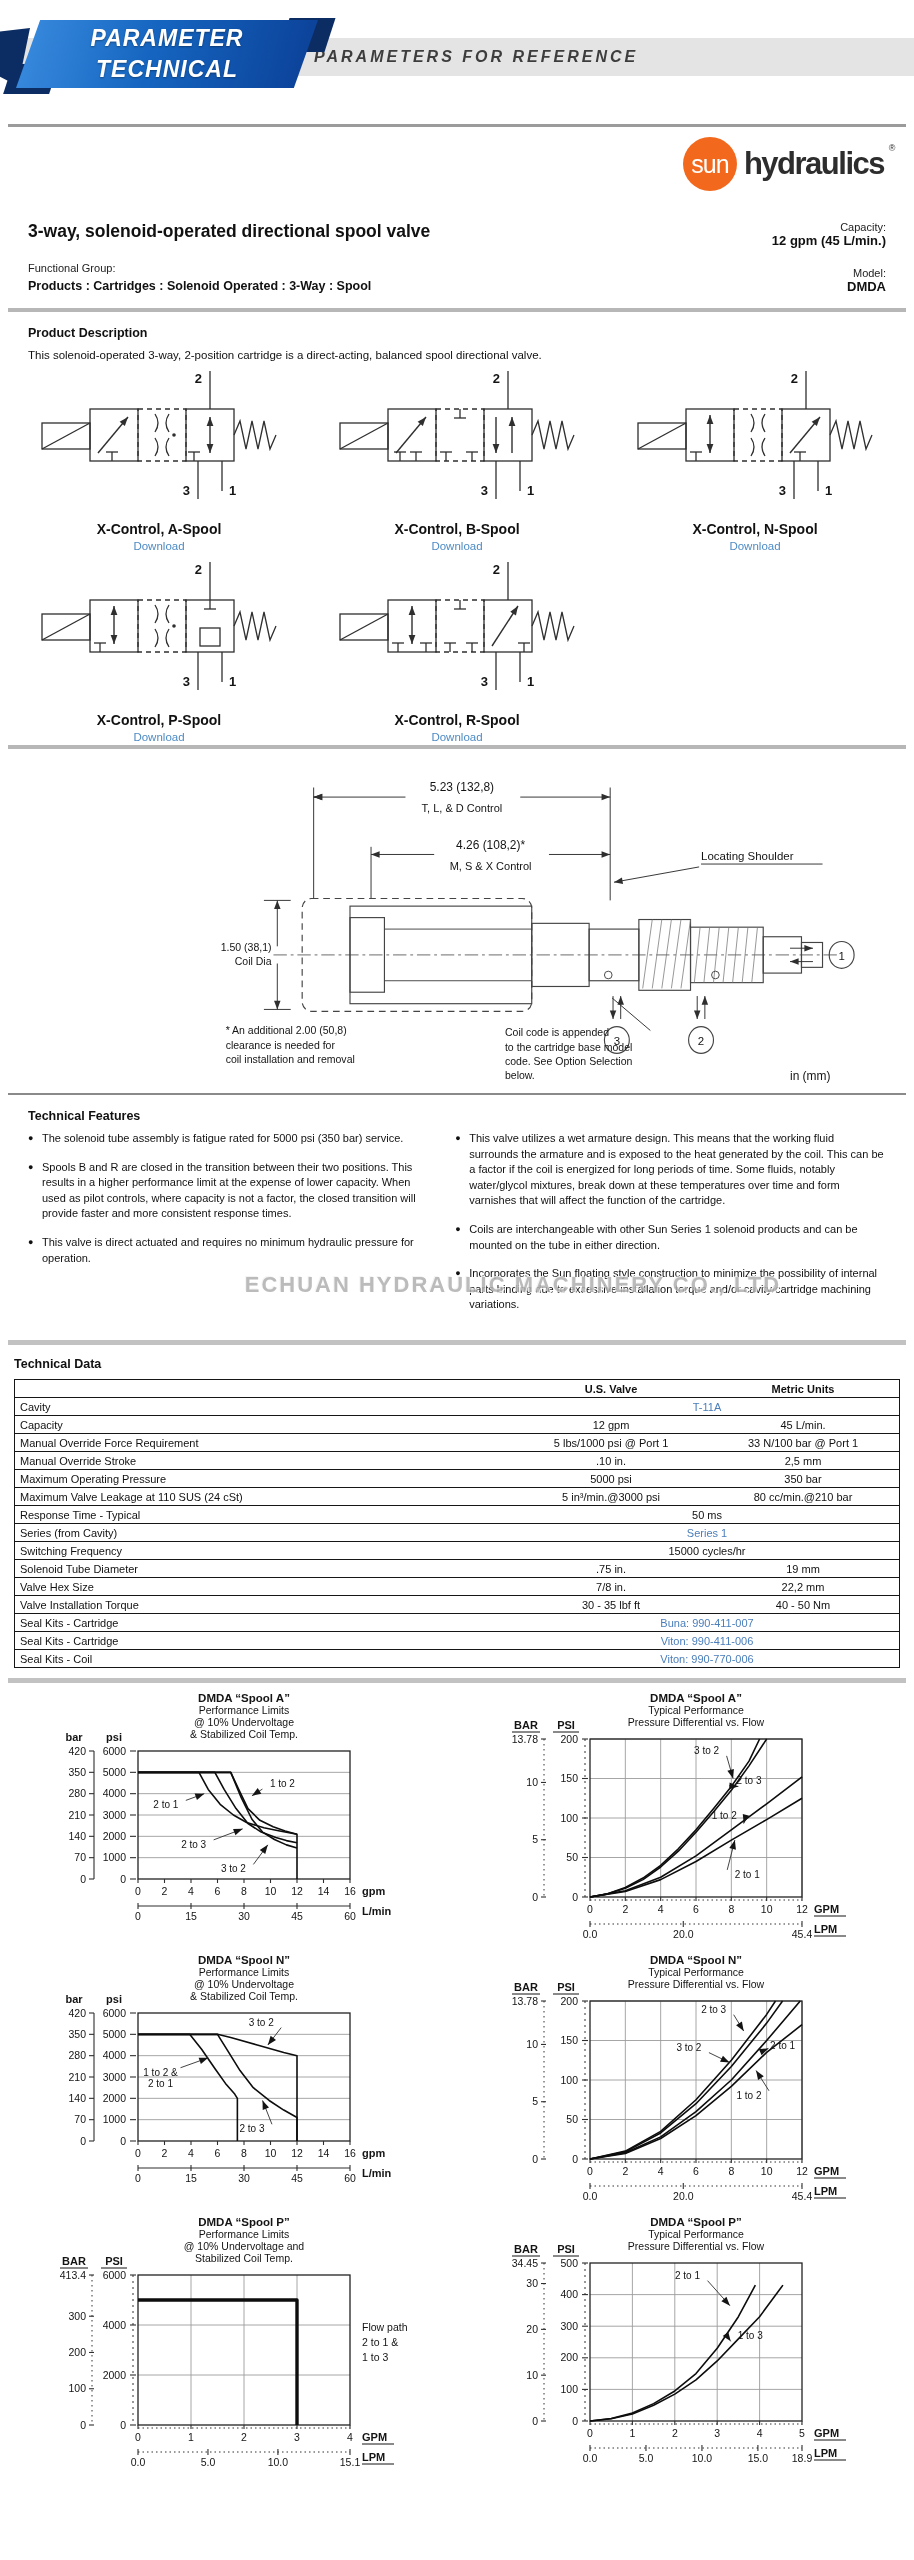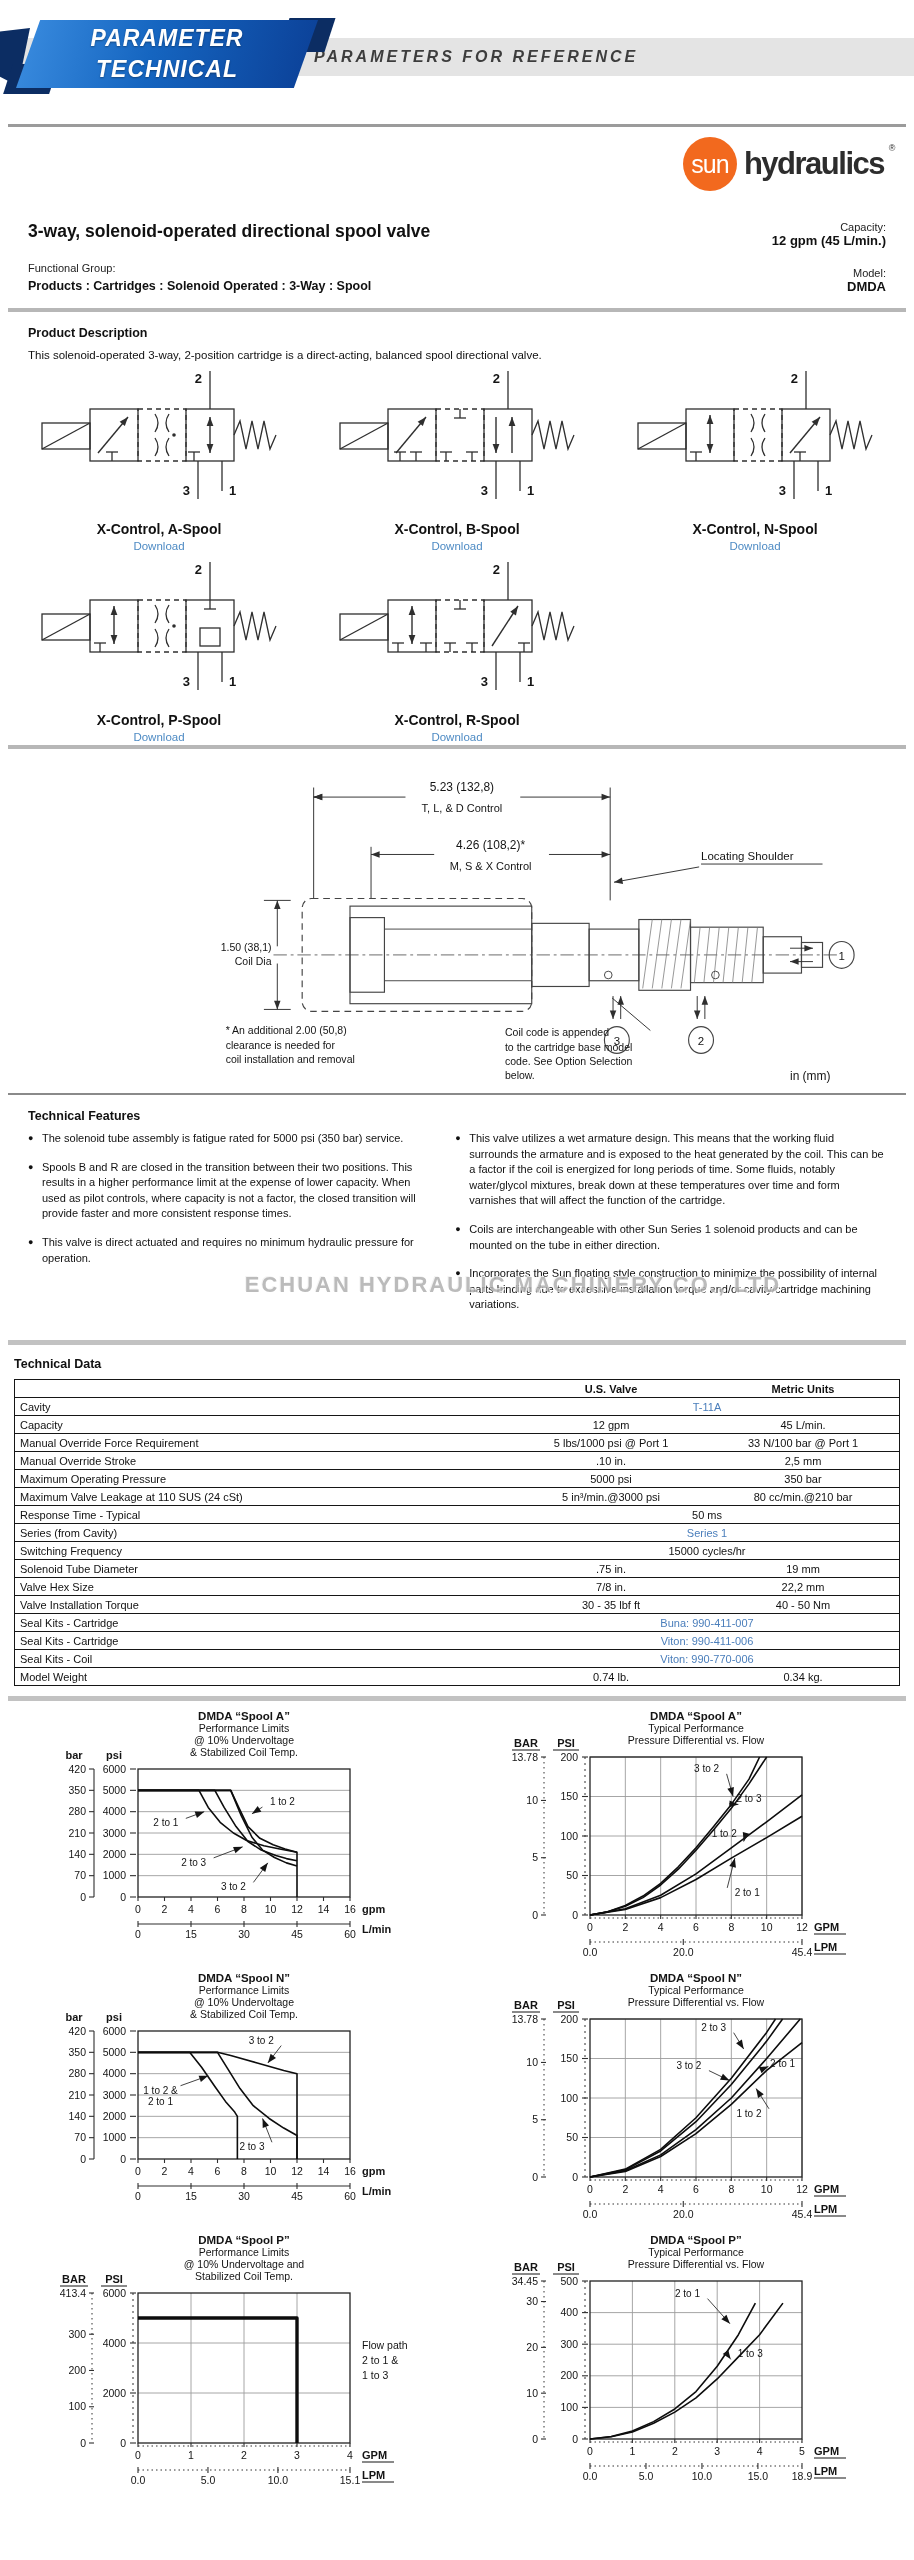--- a/index.html
+++ b/index.html
@@ -497,25 +497,20 @@
           <div class="t-label" data-interactable="false">Seal Kits - Cartridge</div>
           <div class="t-span blue" data-interactable="true">Buna: 990-411-007</div>
         </div>
         <div class="t-row" data-interactable="false">
           <div class="t-label" data-interactable="false">Seal Kits - Cartridge</div>
           <div class="t-span blue" data-interactable="true">Viton: 990-411-006</div>
         </div>
         <div class="t-row" data-interactable="false">
           <div class="t-label" data-interactable="false">Seal Kits - Coil</div>
           <div class="t-span blue" data-interactable="true">Viton: 990-770-006</div>
-        </div>
-        <div class="t-row" data-interactable="false">
-          <div class="t-label" data-interactable="false">Model Weight</div>
-          <div class="t-us" data-interactable="false">0.74 lb.</div>
-          <div class="t-metric" data-interactable="false">0.34 kg.</div>
         </div>
       </div>
   </div>
 
   <div class="hr hr6" data-interactable="false"></div>
 
   <div class="charts-grid" id="charts-grid" data-interactable="false">
       <div class="chart-cell" data-interactable="false"><svg width="450" height="262" viewBox="0 0 450 262" data-interactable="false">
           <text x="238" y="13" font-size="11.5" text-anchor="middle" fill="#141414" font-weight="700" data-interactable="false">DMDA “Spool A”</text>
           <text x="238" y="25" font-size="10.5" text-anchor="middle" fill="#141414" font-weight="500" data-interactable="false">Performance Limits</text>

